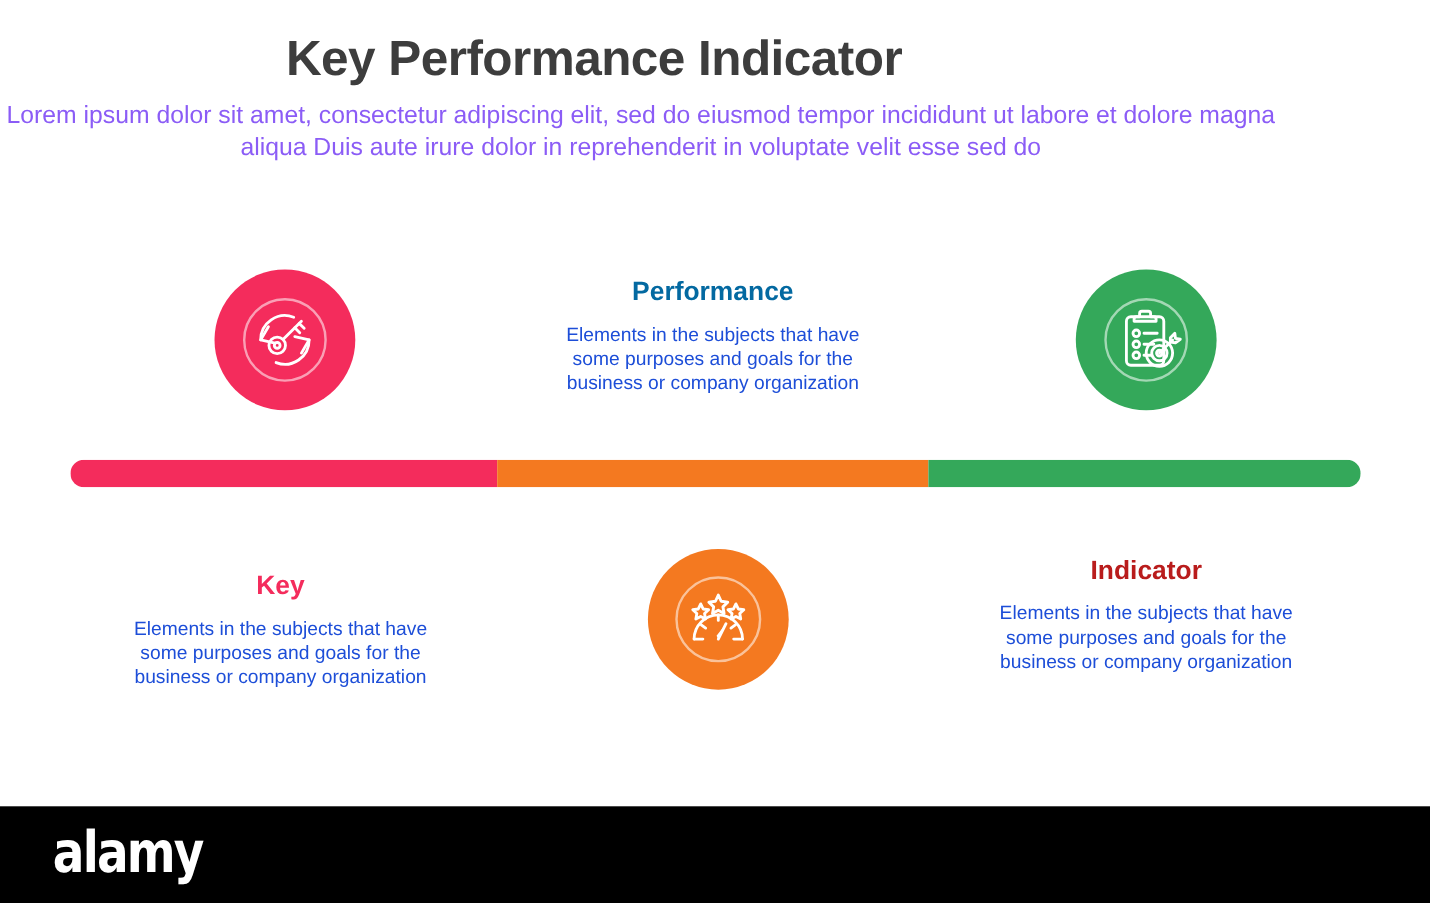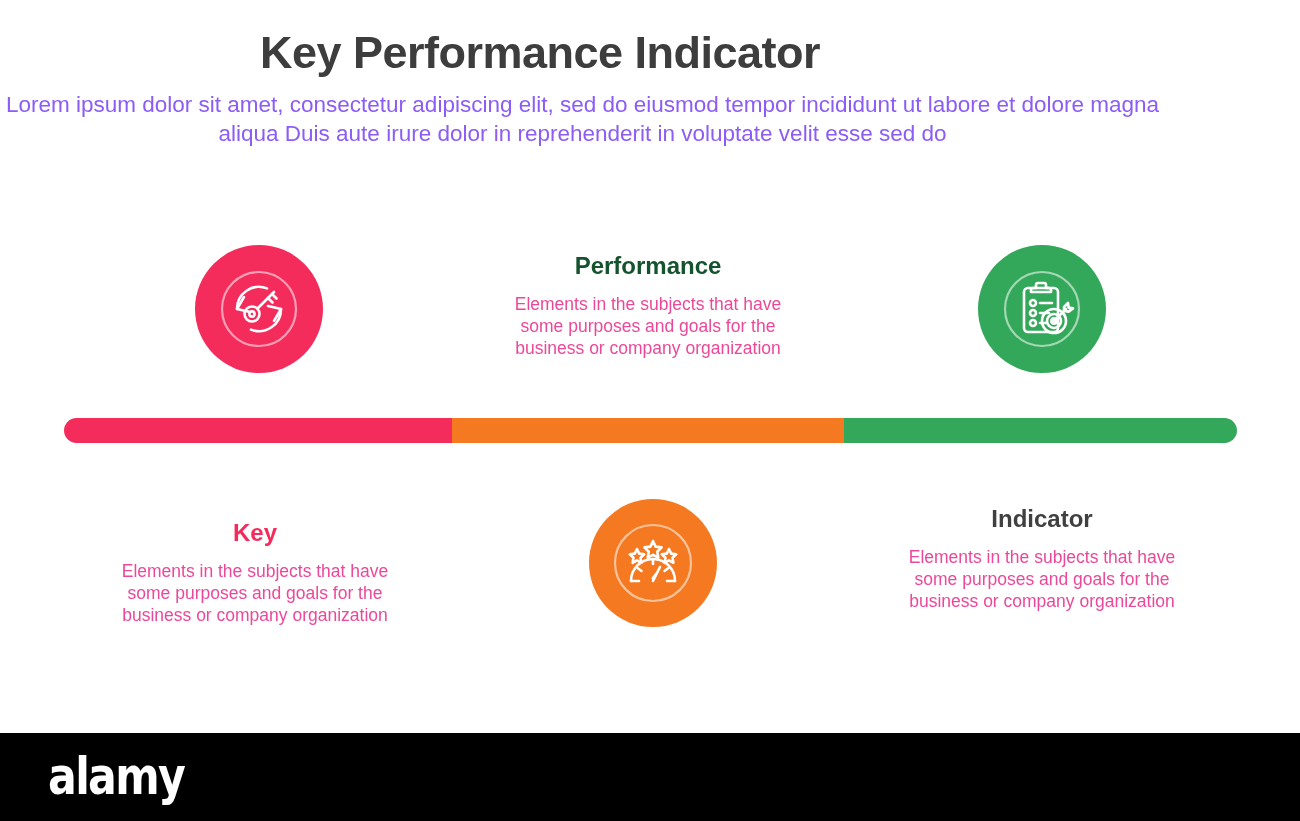--- a/index.html
+++ b/index.html
@@ -89,21 +89,21 @@
   }
   .item-title {
     font-size: 24px;
     font-weight: bold;
     margin: 0 0 8px 0;
     line-height: 1.2;
   }
   .item-desc {
     font-size: 17.5px;
     font-weight: 400;
-    color: #ec4899;
+    color: #1d4ed8;
     line-height: 1.26;
     margin: 12px;
   }
 
   .text-key         { left: 90px;  top: 519px; }
   .text-performance { left: 483px; top: 252px; }
   .text-indicator   { left: 877px; top: 505px; }
 
   
   .footer {
@@ -213,26 +213,26 @@
       </svg>
     </span>
   </div>
 
   <div class="item-text text-key">
     <h2 class="item-title" style="color:#F42C5C">Key</h2>
     <p class="item-desc">Elements in the subjects that have some purposes and goals for the business or company organization</p>
   </div>
 
   <div class="item-text text-performance">
-    <h2 class="item-title" style="color:#14532d">Performance</h2>
+    <h2 class="item-title" style="color:#0369a1">Performance</h2>
     <p class="item-desc">Elements in the subjects that have some purposes and goals for the business or company organization</p>
   </div>
 
   <div class="item-text text-indicator">
-    <h2 class="item-title" style="color:#404040">Indicator</h2>
+    <h2 class="item-title" style="color:#b91c1c">Indicator</h2>
     <p class="item-desc">Elements in the subjects that have some purposes and goals for the business or company organization</p>
   </div>
 
 </div>
 
 <div class="footer">
   <div class="alamy-logo">alamy</div>
 </div>
 
 </body></html>

